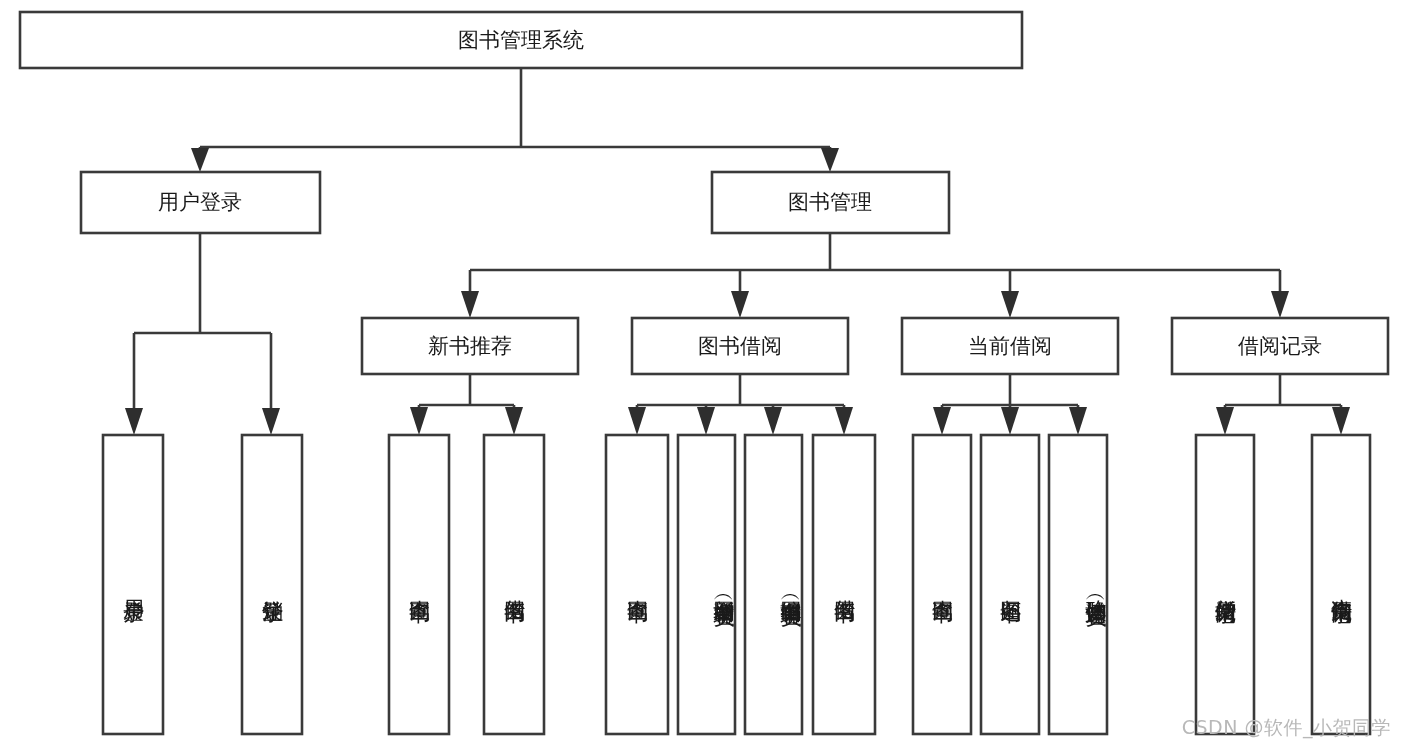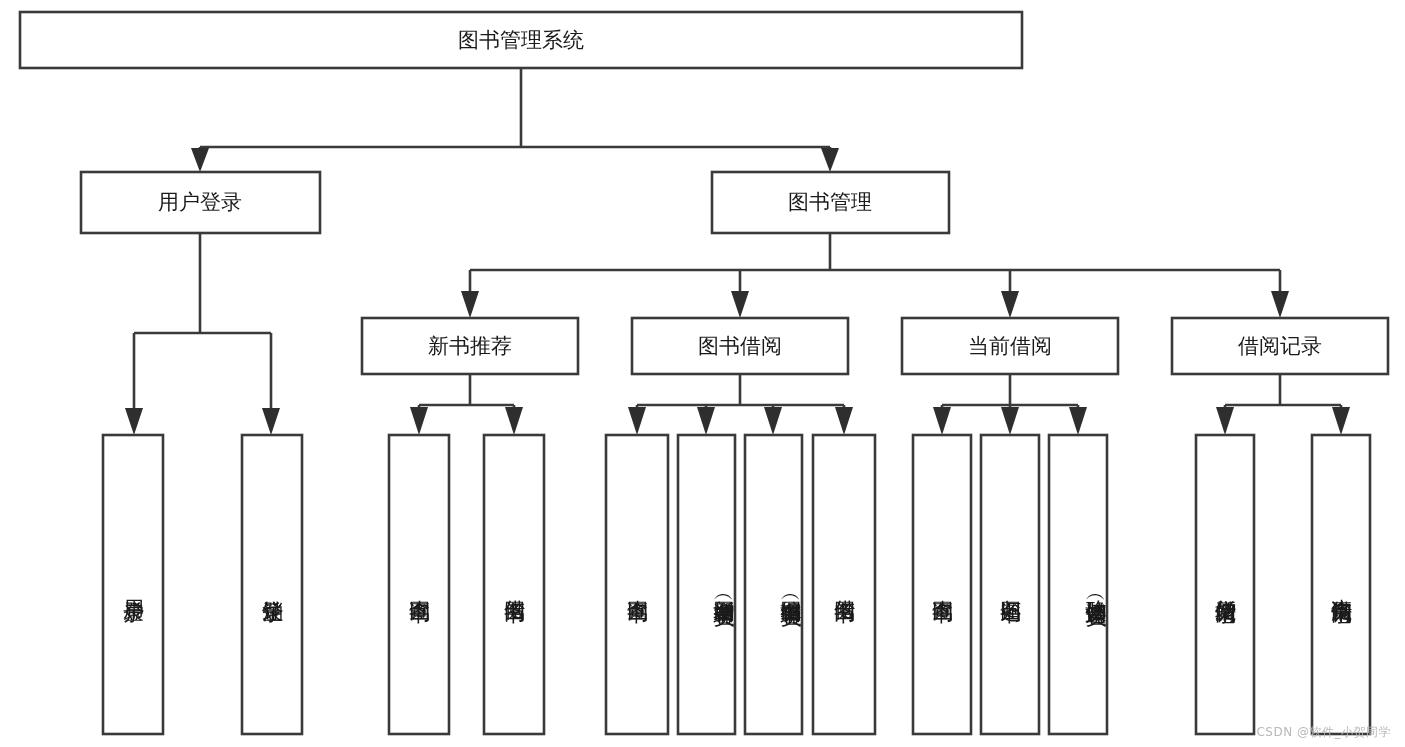--- a/index.html
+++ b/index.html
@@ -62,21 +62,21 @@
     letter-spacing: 1px;
     color: #1a1a1a;
     white-space: nowrap;
     pointer-events: none;
   }
   .watermark {
     position: absolute;
     right: 14px;
     bottom: 6px;
     font-family: "DejaVu Sans", "Liberation Sans", sans-serif;
-    font-size: 12px;
+    font-size: 19px;
     color: #b8b8b8;
     letter-spacing: 0.5px;
     user-select: none;
   }
 </style>
 </head>
 <body>
 
 <div id="diagram-root">
 

